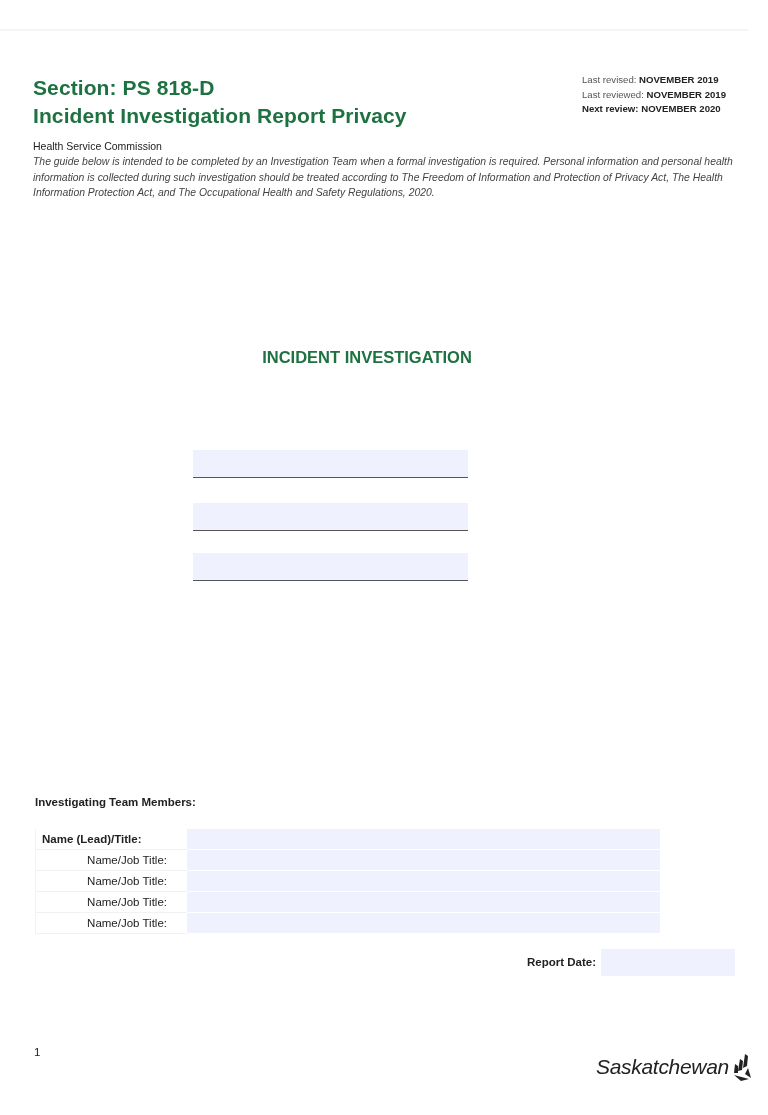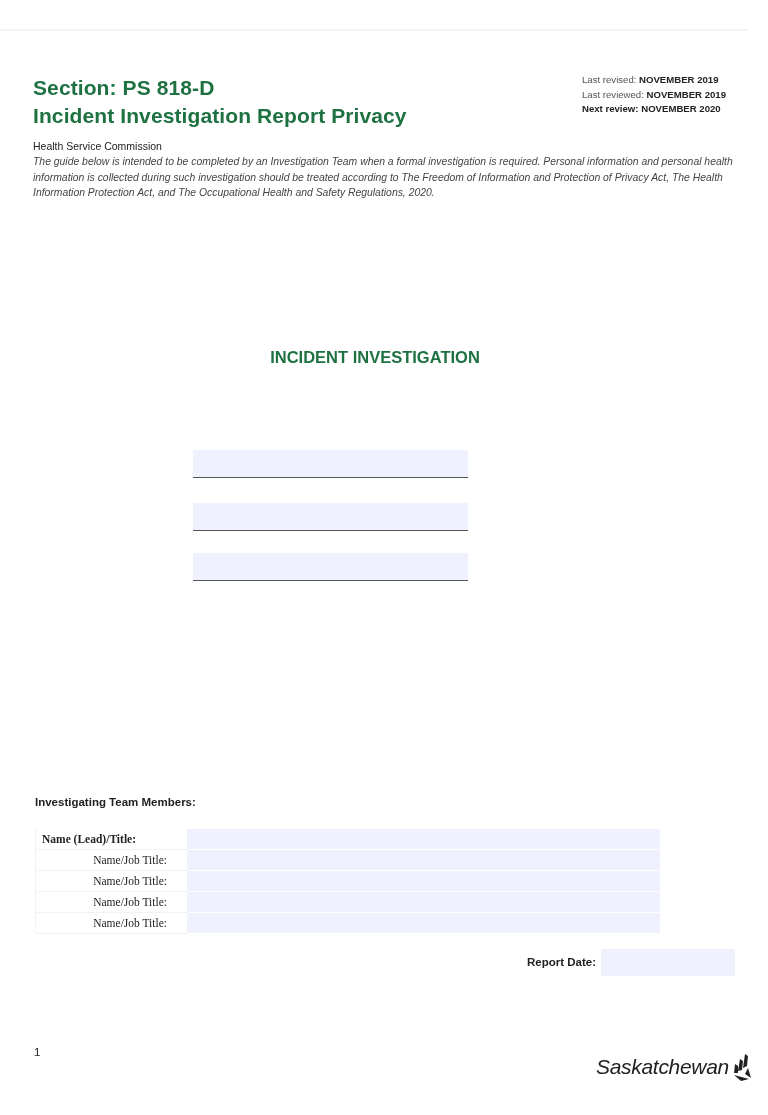--- a/index.html
+++ b/index.html
@@ -8,24 +8,24 @@
       font-family: "Liberation Sans", "DejaVu Sans", sans-serif; color: #222;
     }
     .top-rule { position: absolute; left: 0; top: 29px; width: 748px; height: 2px; background: #f4f4f4; }
     .title-block { position: absolute; left: 33px; top: 74px; }
     .title-line { color: #1e7141; font-weight: bold; font-size: 21px; line-height: 28px; white-space: nowrap; letter-spacing: 0.1px; }
     .revision { position: absolute; left: 582px; top: 73px; font-size: 9.6px; line-height: 14.5px; color: #555; white-space: nowrap; }
     .revision b { color: #222; }
     .revision .next { color: #222; font-weight: bold; }
     .dept { position: absolute; left: 33px; top: 140px; font-size: 10.5px; color: #222; }
     .intro { position: absolute; left: 33px; top: 154px; width: 700px; font-size: 10.4px; line-height: 15.5px; font-style: italic; color: #444; }
-    .report-heading { position: absolute; left: 8px; width: 734px; top: 345px; text-align: center; color: #1e7141; font-weight: bold; font-size: 16.5px; line-height: 25px; }
+    .report-heading { position: absolute; left: 0; width: 734px; top: 345px; text-align: center; color: #1e7141; font-weight: bold; font-size: 16.5px; line-height: 25px; }
     .field-line { position: absolute; left: 193px; width: 275px; height: 27px; background: #eff2fe; border-bottom: 1.5px solid #555; }
     .team-label { position: absolute; left: 35px; top: 796px; font-size: 11.5px; font-weight: bold; color: #222; }
-    table.team { position: absolute; left: 35px; top: 829px; border-collapse: collapse; font-family: Liberation Serif, serif; }
+    table.team { position: absolute; left: 35px; top: 829px; border-collapse: collapse; }
     table.team td { height: 20px; padding: 0; font-size: 11.5px; border-bottom: 1px solid #f2f2f2; }
     table.team td.label { width: 131px; text-align: right; padding-right: 20px; border-left: 1px solid #f2f2f2; }
     table.team td.label.lead { text-align: left; padding-left: 6px; padding-right: 0; width: 131px; font-weight: bold; }
     table.team td.value { width: 473px; background: #eff2fe; border-bottom: 1px solid #fff; }
     .report-date-label { position: absolute; left: 527px; top: 956px; font-size: 11.5px; font-weight: bold; color: #222; }
     .report-date-field { position: absolute; left: 601px; top: 949px; width: 134px; height: 27px; background: #eff2fe; border: none; }
     .page-number { position: absolute; left: 34px; top: 1046px; font-size: 11.5px; color: #222; }
     .logo { position: absolute; left: 584px; top: 1052px; display: flex; align-items: center; margin-left: 12px; }
     .logo-text { font-style: italic; font-size: 21px; color: #222; letter-spacing: -0.3px; }
     .logo-icon { margin-left: 2px; width: 22px; height: 30px; }

